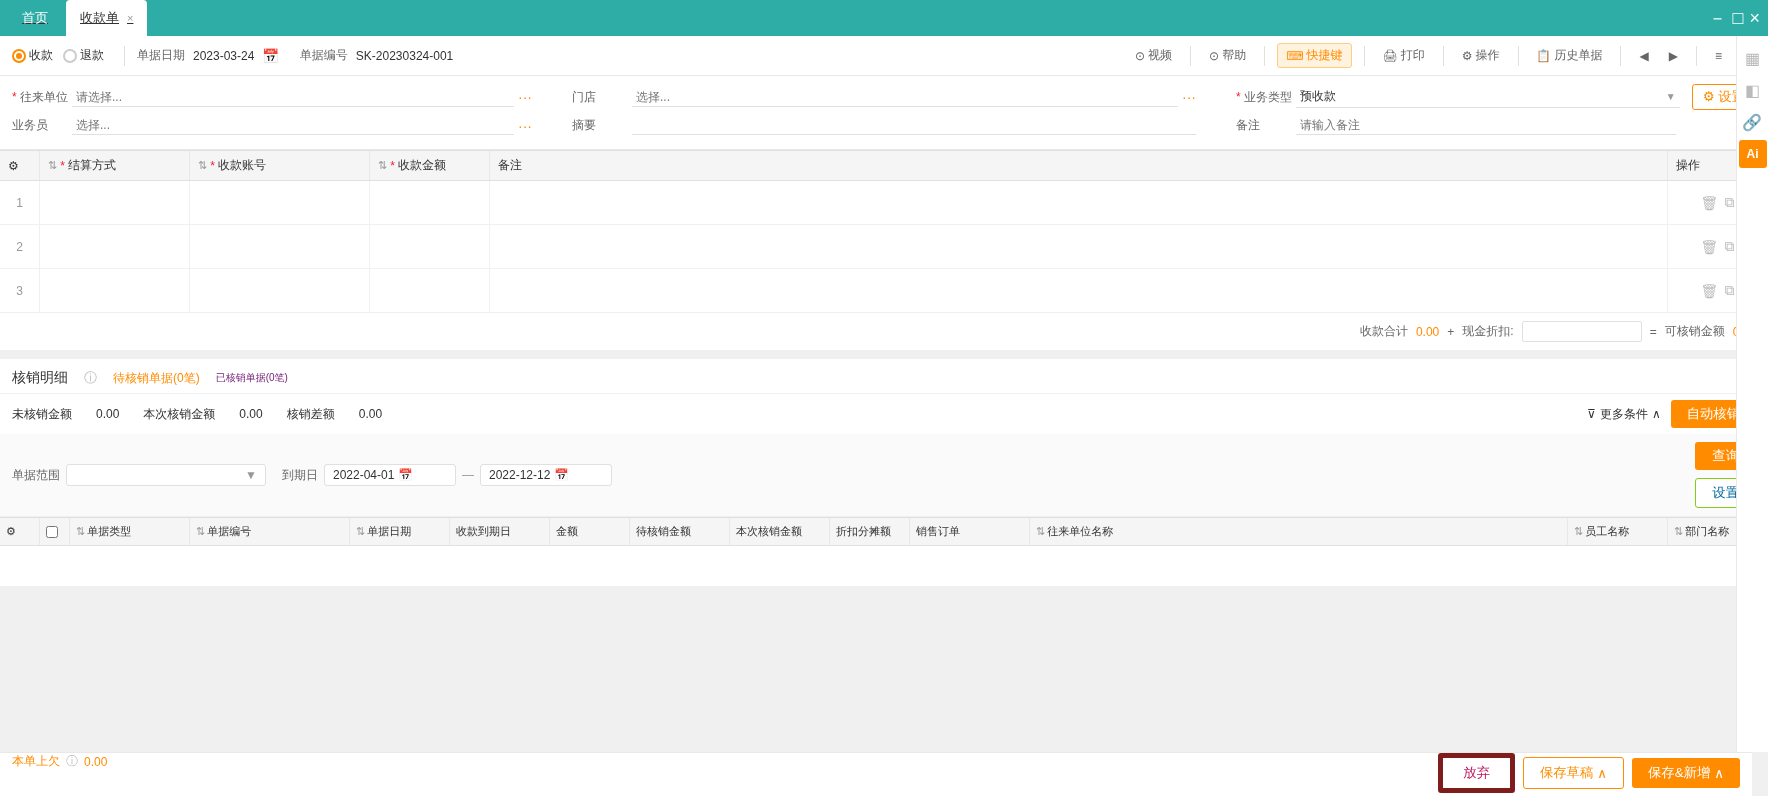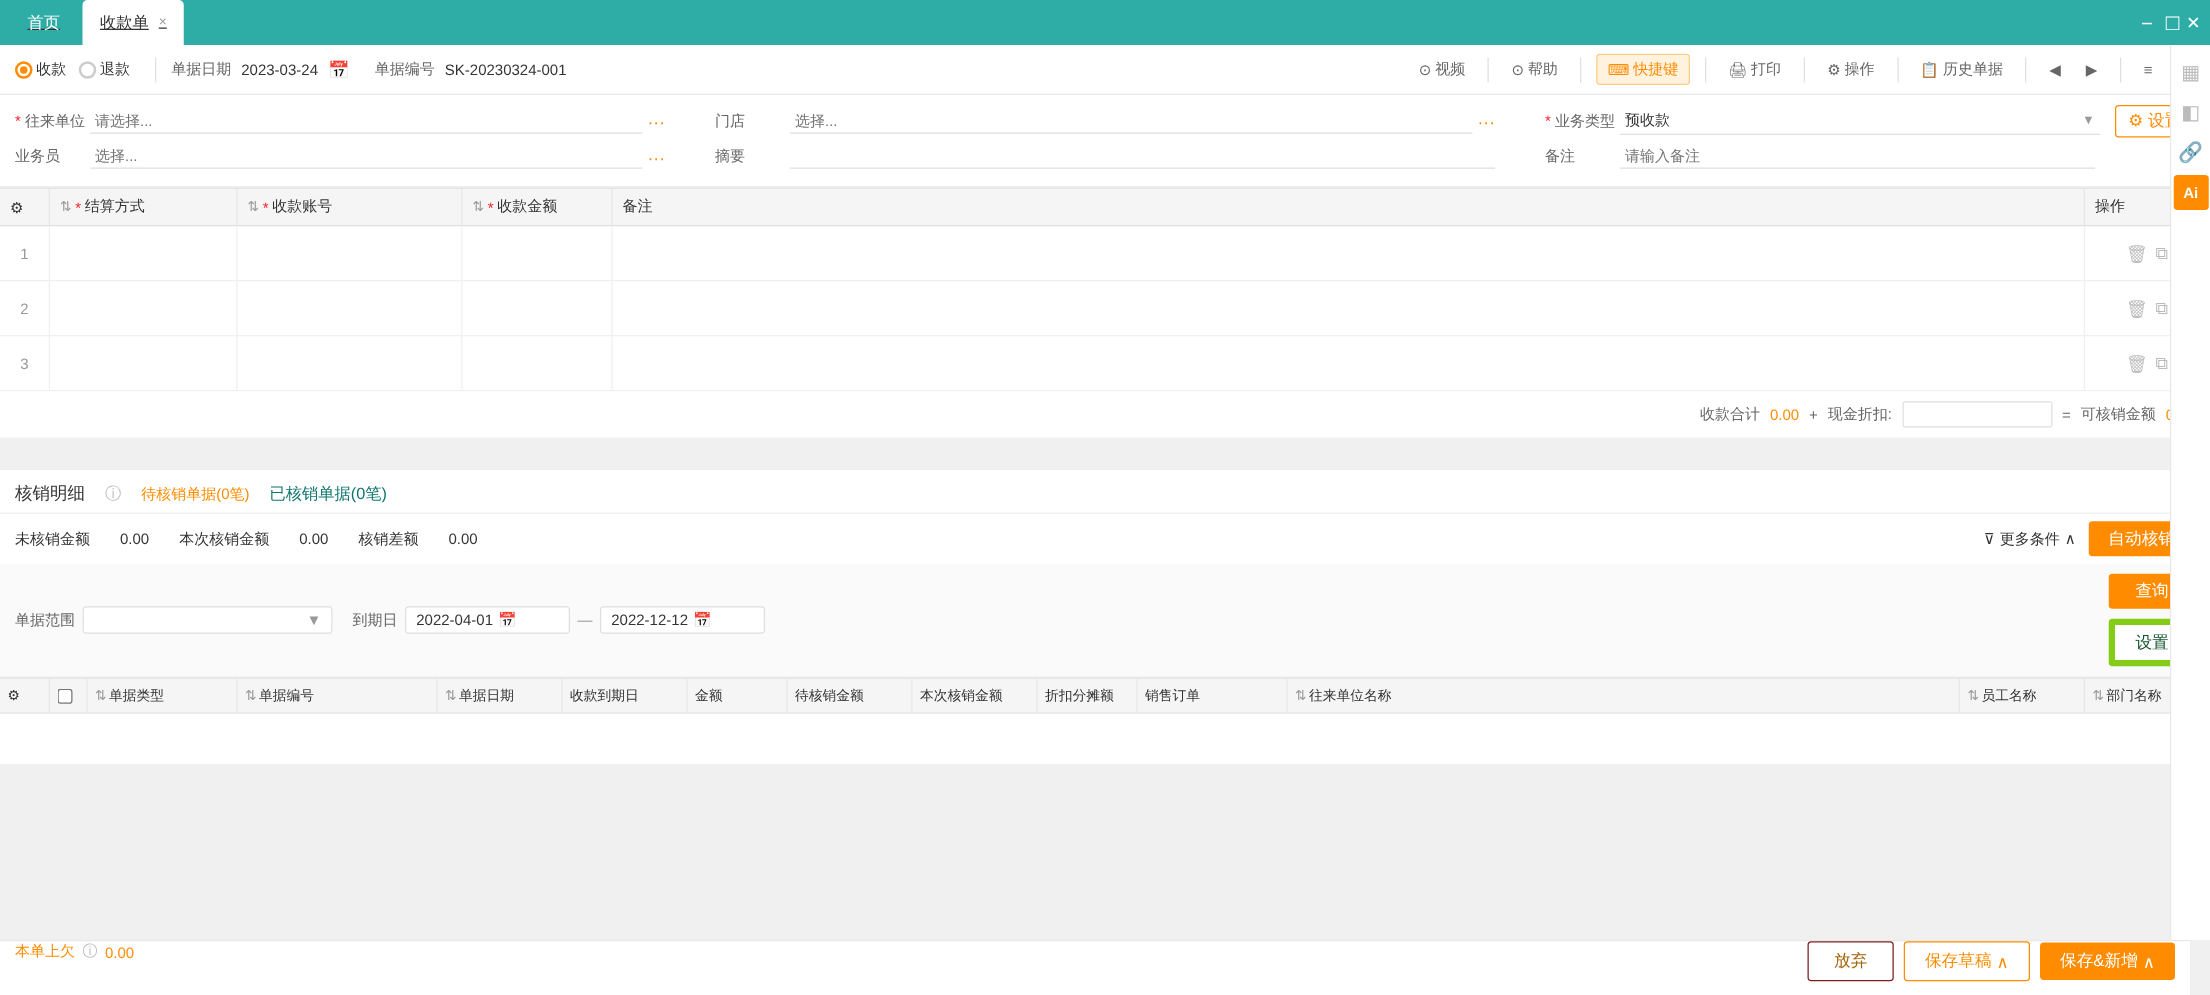--- a/index.html
+++ b/index.html
@@ -166,40 +166,40 @@
       border: 1px solid #e0e0e0;
       padding: 2px 8px;
       width: 120px;
       border-radius: 2px;
       outline: none;
     }
 
     
     .verification-section {
       background: #fff;
-      margin-top: 25px;
+      margin-top: 8px;
       padding: 0;
     }
     .verif-header {
       display: flex;
       align-items: center;
       padding: 10px 12px 6px;
       gap: 16px;
       border-bottom: 1px solid #f0f0f0;
     }
     .verif-title { font-size: 14px; font-weight: 500; color: #333; }
     .verif-tab {
       color: #ff8c00;
       cursor: pointer;
       font-size: 12px;
       display: flex;
       align-items: center;
       gap: 2px;
     }
-    .verif-tab-normal { color: #0f766e; font-size: 13px; cursor: pointer; }
+    .verif-tab-normal { color: #701a75; font-size: 10px; cursor: pointer; }
     .info-icon { color: #bbb; cursor: pointer; font-size: 13px; }
     .verif-stats {
       display: flex;
       align-items: center;
       padding: 6px 12px;
       gap: 24px;
       font-size: 12px;
       color: #666;
     }
     .verif-stats span { color: #333; }
@@ -263,22 +263,22 @@
     .query-btn {
       background: #ff8c00;
       color: #fff;
       border: none;
       padding: 5px 16px;
       border-radius: 3px;
       cursor: pointer;
     }
     .set-btn {
       background: #fff;
-      color: #14532d;
-      border: 5px solid #84cc16;
+      color: #0369a1;
+      border: 1px solid #84cc16;
       padding: 5px 16px;
       border-radius: 3px;
       cursor: pointer;
     }
 
     
     .bottom-table-header {
       display: grid;
       grid-template-columns: 40px 30px 120px 160px 100px 100px 80px 100px 100px 80px 120px 1fr 100px 100px;
       background: #f5f5f5;
@@ -309,25 +309,25 @@
       position: fixed;
       bottom: 0;
       left: 0;
       right: 16px;
     }
     .footer-left { display: flex; align-items: center; gap: 6px; color: #666; }
     .footer-left span { color: #ff8c00; font-weight: 500; }
     .footer-right { display: flex; align-items: center; gap: 8px; }
     .btn-abandon {
       background: #fff;
-      border: 1px solid #7f1d1d;
+      border: 5px solid #7f1d1d;
       padding: 6px 20px;
       border-radius: 3px;
       cursor: pointer;
-      color: #a16207;
+      color: #be185d;
     }
     .btn-save-draft {
       background: #fff;
       border: 1px solid #ff8c00;
       color: #ff8c00;
       padding: 6px 16px;
       border-radius: 3px;
       cursor: pointer;
       display: flex;
       align-items: center;

